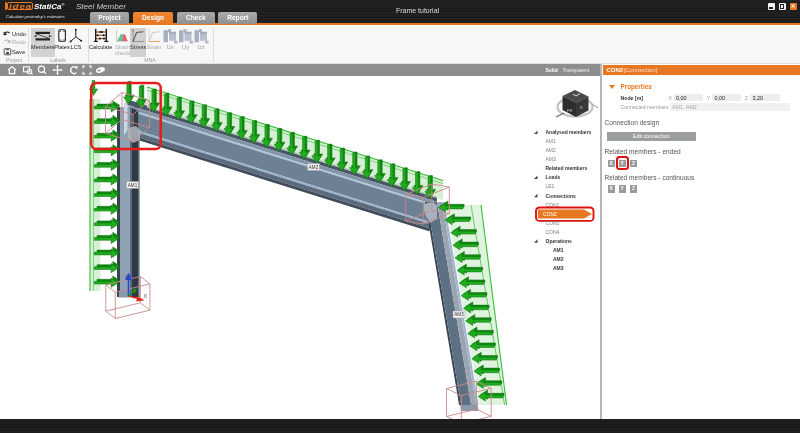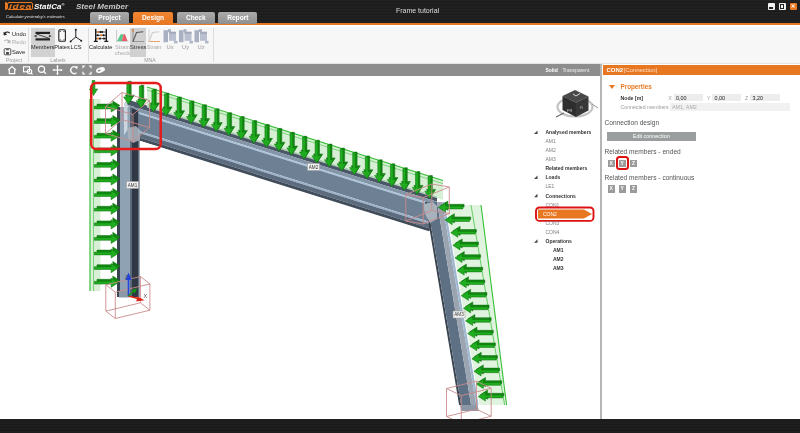--- a/index.html
+++ b/index.html
@@ -205,21 +205,21 @@
 <line x1="556" y1="117" x2="564" y2="113" stroke="#666" stroke-width="1.2"></line>
 <line x1="592" y1="104" x2="598" y2="108" stroke="#999" stroke-width="1"></line>
 </svg>
 
 <div class="abs" style="left:0;top:0;width:800px;height:24.5px;z-index:2;background:
  repeating-linear-gradient(180deg,#2b2b2b 0px,#181818 1px,#262626 2px,#121212 3px);border-bottom:2px solid #e87722"></div>
 <div class="abs" style="left:6.5px;top:2.4px;width:26px;height:8px;border:1.2px solid #e87722;border-radius:2px;z-index:3"></div>
 <div class="abs" style="left:4.8px;top:2.4px;width:2.4px;height:8px;background:#e87722;border-radius:1px;z-index:3"></div>
 <div class="abs" style="left:9px;top:2.2px;font-size:8px;font-weight:bold;font-style:italic;color:#e87722;z-index:4;letter-spacing:0.6px;transform:scaleX(1.25);transform-origin:0 0">idea</div>
 <div class="abs" style="left:34px;top:1.8px;font-size:8px;font-weight:bold;font-style:italic;color:#fff;z-index:3">StatiCa<span style="font-size:4px;vertical-align:top">®</span></div>
-<div class="abs" style="left:76px;top:1.8px;font-size:8px;font-weight:bold;font-style:italic;color:#c8c8c8;z-index:3">Steel Member</div>
+<div class="abs" style="left:76px;top:1.8px;font-size:8px;font-weight:normal;font-style:italic;color:#c8c8c8;z-index:3">Steel Member</div>
 <div class="abs" style="left:6px;top:14px;font-size:4.2px;font-style:italic;color:#e8e8e8;z-index:3">Calculate yesterday's estimates</div>
 <div class="abs" style="left:380px;top:6.8px;font-size:7px;color:#ddd;z-index:3;width:75px;text-align:center">Frame tutorial</div>
 <div class="abs" style="left:767.5px;top:3px;width:7px;height:7px;background:#f2f2f2;border-radius:1px;z-index:3">
       <div style="position:absolute;left:1.2px;top:4.2px;width:4.6px;height:1.4px;background:#222"></div>
     </div>
 <div class="abs" style="left:778.5px;top:3px;width:7px;height:7px;background:#f2f2f2;border-radius:1px;z-index:3">
       <div style="position:absolute;left:1.4px;top:1.4px;width:4.2px;height:4.2px;border:1.1px solid #222"></div>
     </div>
 <div class="abs" style="left:789.5px;top:3px;width:7px;height:7px;background:#e87722;border-radius:1px;z-index:3;color:#fff;font-size:5.5px;font-weight:bold;text-align:center;line-height:7px">✕</div>
 <div class="tab" style="left:90px;background:linear-gradient(#ababab,#8f8f8f)">Project</div>

